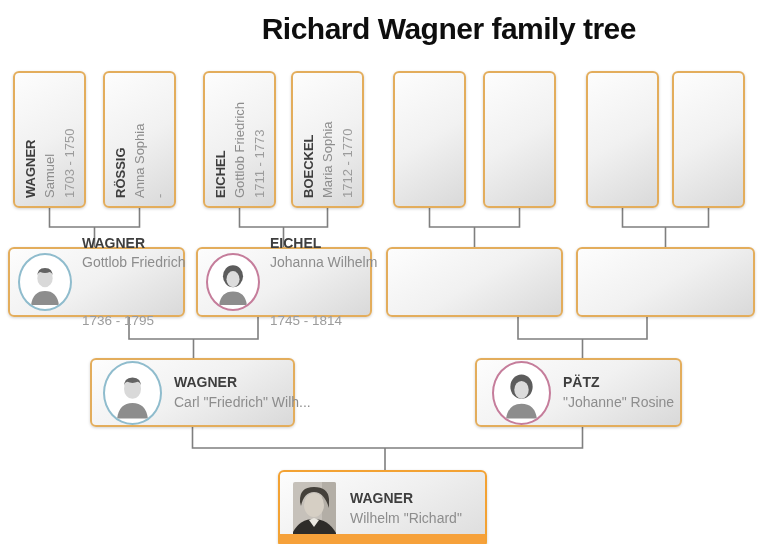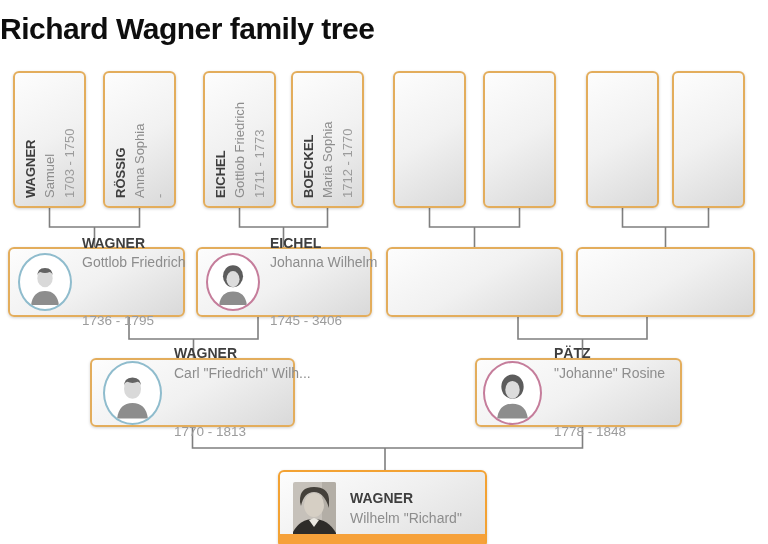--- a/index.html
+++ b/index.html
@@ -2,21 +2,21 @@
 <html><head>
 <meta charset="utf-8">
 <style>
   html,body{margin:0;padding:0;background:#fff;}
   .stage{
     position:relative;width:768px;height:544px;background:#ffffff;
     overflow:hidden;font-family:"Liberation Sans", sans-serif;
   }
   .title{
     position:absolute;left:0;top:12px;width:636px;margin:0;
-    text-align:left;font-size:30px;font-weight:bold;color:#0e0e0e;
+    text-align:right;font-size:30px;font-weight:bold;color:#0e0e0e;
     letter-spacing:-0.5px;
   }
   .connectors{position:absolute;left:0;top:0;}
   .card{
     position:absolute;box-sizing:border-box;
     border:2px solid #e3ad5c;border-radius:6px;
     background:linear-gradient(150deg,#fdfdfd 0%,#f1f1f1 50%,#d9d9d9 100%);
     box-shadow:0 1px 3px rgba(0,0,0,0.18);
   }
   
@@ -118,54 +118,52 @@
     <div class="avatar female" style="width:50px;height:54px;">
       <svg width="46" height="50" viewBox="0 0 48 48">
         <ellipse cx="24" cy="18" rx="10.5" ry="11.5" fill="#5c5c5c"></ellipse>
         <ellipse cx="24" cy="21" rx="6.8" ry="8.4" fill="#dcdcdc"></ellipse>
         <path d="M9.5 48 Q11.5 34 24 34 Q36.5 34 38.5 48 Z" fill="#8d8d8d"></path>
       </svg>
     </div>
     <div class="ptext">
       <span class="psurname">EICHEL</span>
       <span class="pgiven">Johanna Wilhelm</span>
-      <span class="pdates">1745 - 3406</span>
+      <span class="pdates">1745 - 1814</span>
     </div>
   </div>
 
   <div class="card" style="left:386px;top:247px;width:177px;height:70px;"></div>
   <div class="card" style="left:576px;top:247px;width:179px;height:70px;"></div>
 
   <div class="card hcard" style="left:90px;top:358px;width:205px;height:69px;gap:12px;padding-left:11px;">
     <div class="avatar male" style="width:55px;height:60px;">
       <svg width="51" height="56" viewBox="0 0 48 48">
         <ellipse cx="24" cy="20" rx="8" ry="9.5" fill="#d9d9d9"></ellipse>
         <path d="M16 19 Q15.5 9.5 24 9.5 Q32.5 9.5 32 19 Q32 14.5 29 13.5 Q24 15.5 19 13.5 Q16 14.5 16 19 Z" fill="#636363"></path>
         <path d="M9.5 48 Q11.5 33.5 24 33.5 Q36.5 33.5 38.5 48 Z" fill="#8d8d8d"></path>
       </svg>
     </div>
     <div class="ptext">
       <span class="psurname">WAGNER</span>
       <span class="pgiven">Carl "Friedrich" Wilh...</span>
-      <span class="pdates">1770 - 1813</span>
     </div>
   </div>
 
-  <div class="card hcard" style="left:475px;top:358px;width:207px;height:69px;gap:12px;padding-left:6px;">
+  <div class="card hcard" style="left:475px;top:358px;width:207px;height:69px;gap:12px;padding-left:15px;">
     <div class="avatar female" style="width:55px;height:60px;">
       <svg width="51" height="56" viewBox="0 0 48 48">
         <ellipse cx="24" cy="18" rx="10.5" ry="11.5" fill="#5c5c5c"></ellipse>
         <ellipse cx="24" cy="21" rx="6.8" ry="8.4" fill="#dcdcdc"></ellipse>
         <path d="M9.5 48 Q11.5 34 24 34 Q36.5 34 38.5 48 Z" fill="#8d8d8d"></path>
       </svg>
     </div>
     <div class="ptext">
       <span class="psurname">PÄTZ</span>
       <span class="pgiven">"Johanne" Rosine</span>
-      <span class="pdates">1778 - 1848</span>
     </div>
   </div>
 
   <div class="card hcard root-card" style="left:278px;top:470px;width:209px;height:78px;gap:14px;padding-left:13px;">
     <div class="photo" style="width:43px;height:55px;">
       <svg width="43" height="55" viewBox="0 0 43 55">
         <rect width="43" height="55" fill="#c6c1ba"></rect>
         <rect x="29" width="14" height="55" fill="#b3aea6"></rect>
         <path d="M7 20 Q6 5 21 5 Q35 5 36 17 L36 26 Q31 10 21 10 Q11 10 8 24 Z" fill="#44403a"></path>
         <ellipse cx="21" cy="23" rx="10" ry="12" fill="#d6cfc4"></ellipse>

